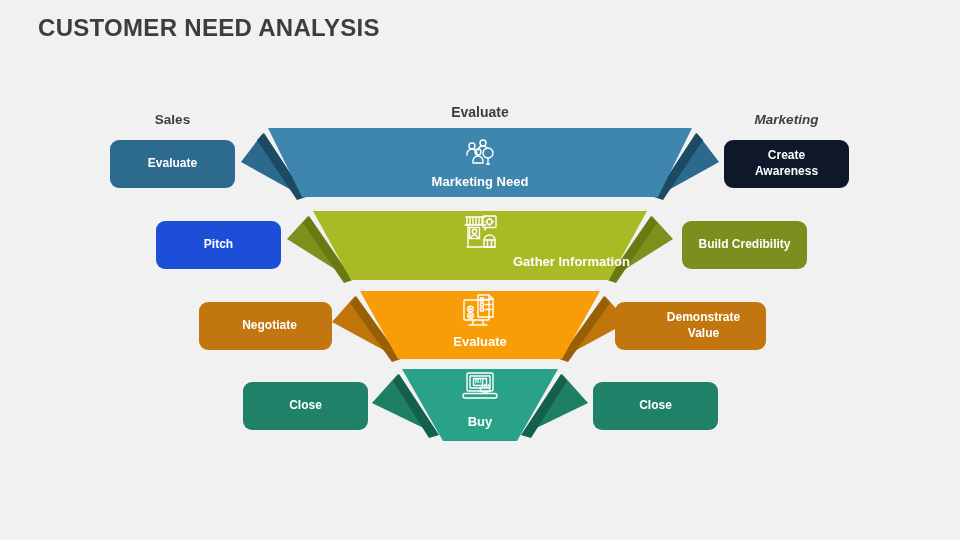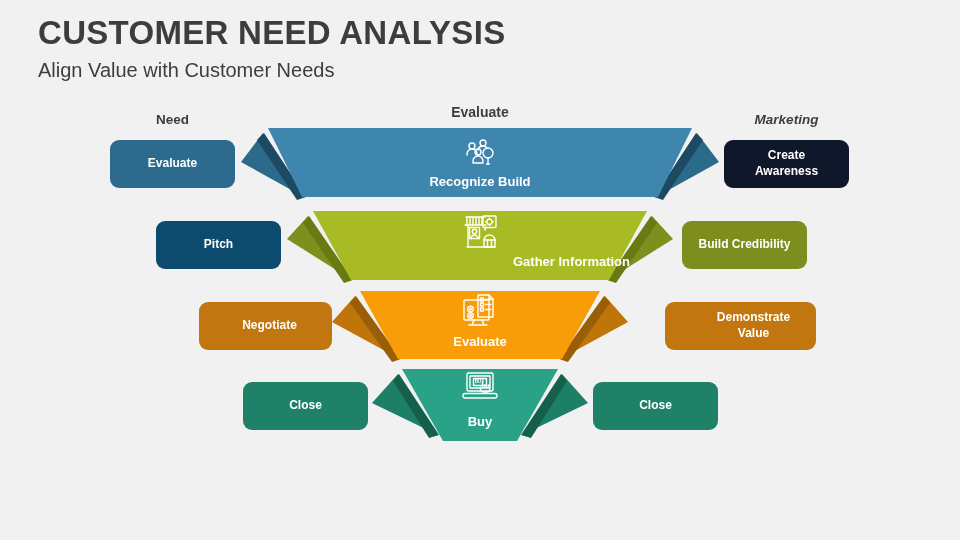--- a/index.html
+++ b/index.html
@@ -7,21 +7,21 @@
     width:960px;height:540px;
     font-family:"Liberation Sans", sans-serif;
     background:#e8e8e8;
   }
   .slide{
     position:relative;width:960px;height:540px;
     background:#f1f1f1;overflow:hidden;
   }
   .title{
     position:absolute;left:38px;top:14px;margin:0;
-    font-size:33px;font-weight:800;letter-spacing:.3px;
+    font-size:24px;font-weight:800;letter-spacing:.3px;
     color:#3d3d3d;
   }
   .subtitle{
     position:absolute;left:38px;top:59px;margin:0;
     font-size:20px;font-weight:400;color:#3d3d3d;
   }
   .col-header{
     position:absolute;font-weight:bold;color:#3d3d3d;
     font-size:13.5px;text-align:center;
   }
@@ -39,35 +39,34 @@
     display:flex;align-items:center;justify-content:center;
     color:#ffffff;font-size:12px;font-weight:bold;text-align:center;
     line-height:1.3;
   }
   .sb span{max-width:92px;display:inline-block;}
   .sb.quality{left:110px;top:140px;}
   .sb.create-awareness{left:724px;top:140px;}
   .sb.pitch{left:156px;top:221px;}
   .sb.build-credibility{left:682px;top:221px;}
   .sb.negotiate{left:199px;top:302px;}
-  .sb.demonstrate-value{left:665px;top:302px;padding-left:26px;}
+  .sb.demonstrate-value{left:615px;top:302px;padding-left:26px;}
   .sb.close-left{left:243px;top:382px;}
   .sb.close-right{left:593px;top:382px;}
   .icon{stroke:#ffffff;fill:none;stroke-width:1.4;stroke-linecap:round;stroke-linejoin:round;}
   .icon-text{fill:#ffffff;stroke:none;font-family:"Liberation Sans",sans-serif;font-weight:bold;}
 </style>
 </head>
 <body>
 
 <div class="slide">
 
   <h1 class="title">CUSTOMER NEED ANALYSIS</h1>
-  <h2 class="subtitle">Align Value with Customer Needs</h2>
 
-  <div class="col-header sales">Need</div>
+  <div class="col-header sales">Sales</div>
   <div class="col-header customer">Evaluate</div>
   <div class="col-header marketing">Marketing</div>
 
   <svg class="funnel-svg" viewBox="0 0 960 540">
 
     <g>
       <polygon points="263,133 241,162 304,197" fill="#2c6a8c"></polygon>
       <polygon points="264,133 306,197 297,200 257,140" fill="#1d4a63"></polygon>
       <polygon points="697,133 719,162 656,197" fill="#2c6a8c"></polygon>
       <polygon points="696,133 654,197 663,200 703,140" fill="#1d4a63"></polygon>
@@ -144,32 +143,32 @@
         <rect x="-6.5" y="-13.5" width="13" height="7"></rect>
         <text class="icon-text" x="-0.5" y="-8.6" font-size="4.6" text-anchor="middle">BUY</text>
         <path d="M2.5,-10.5 v6"></path>
         <path d="M0.5,-4.5 c-0.5,3 0.5,4.5 3,4.5 h3.5 c2.2,0 3.2,-1.5 2.6,-3.6 l-1,-3.4"></path>
         <path d="M4.8,-7.3 v2.6 M6.9,-6.8 v2.1"></path>
         <rect x="-17" y="1.5" width="34" height="4.5" rx="2.2"></rect>
       </g>
     </g>
   </svg>
 
-  <div class="level-label lv1">Recognize Build</div>
+  <div class="level-label lv1">Marketing Need</div>
   <div class="level-label lv2">Gather Information</div>
   <div class="level-label lv3">Evaluate</div>
   <div class="level-label lv4">Buy</div>
 
   <div class="sb quality" style="background-color: rgb(45, 107, 142);">
     <span>Evaluate</span>
   </div>
   <div class="sb create-awareness" style="background-color: #0f172a;">
     <span>Create Awareness</span>
   </div>
-  <div class="sb pitch" style="background-color: #0c4a6e;">
+  <div class="sb pitch" style="background-color: #1d4ed8;">
     <span>Pitch</span>
   </div>
   <div class="sb build-credibility" style="background-color: rgb(125, 142, 31);">
     <span>Build Credibility</span>
   </div>
   <div class="sb negotiate" style="background-color: rgb(193, 118, 15); padding-left: 8px;">
     <span>Negotiate</span>
   </div>
   <div class="sb demonstrate-value" style="background-color: rgb(193, 118, 15);">
     <span>Demonstrate Value</span>

